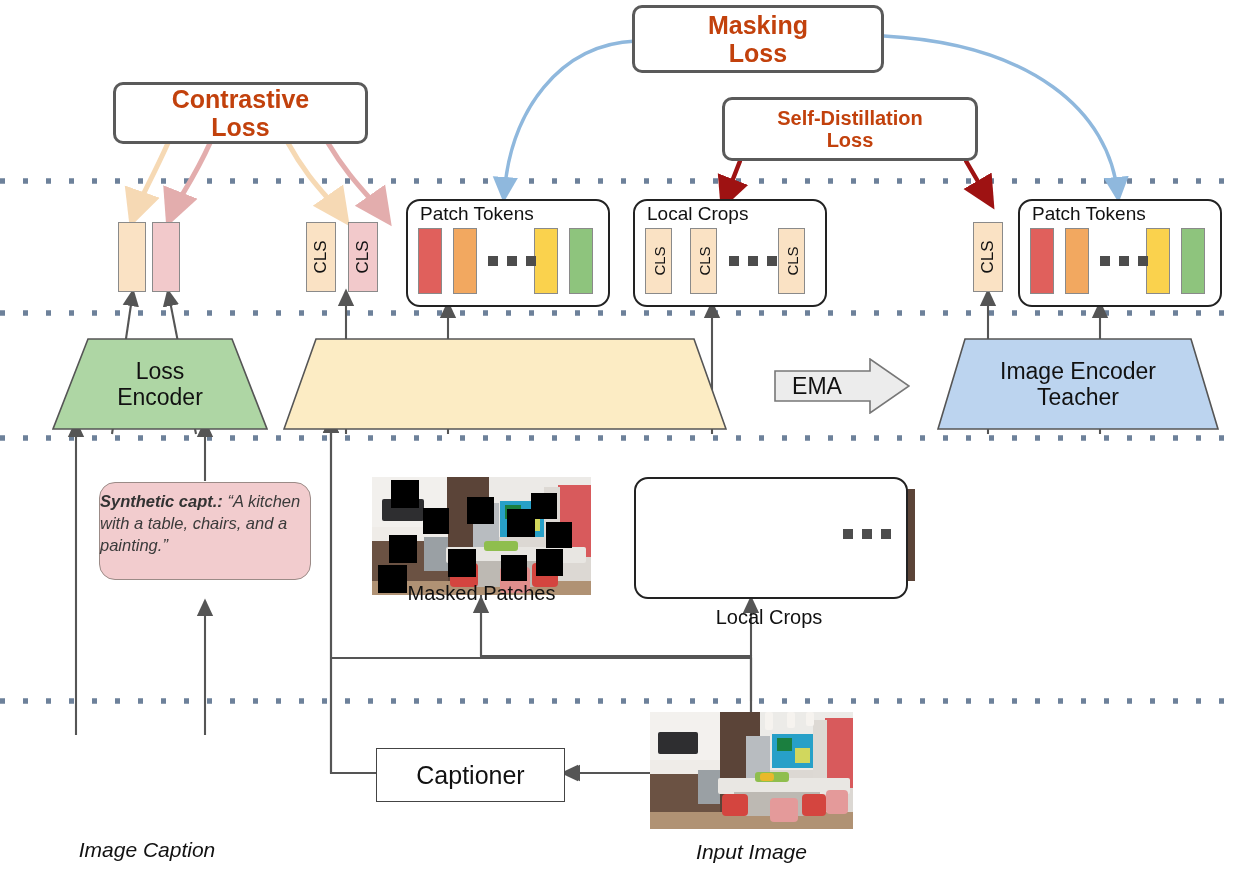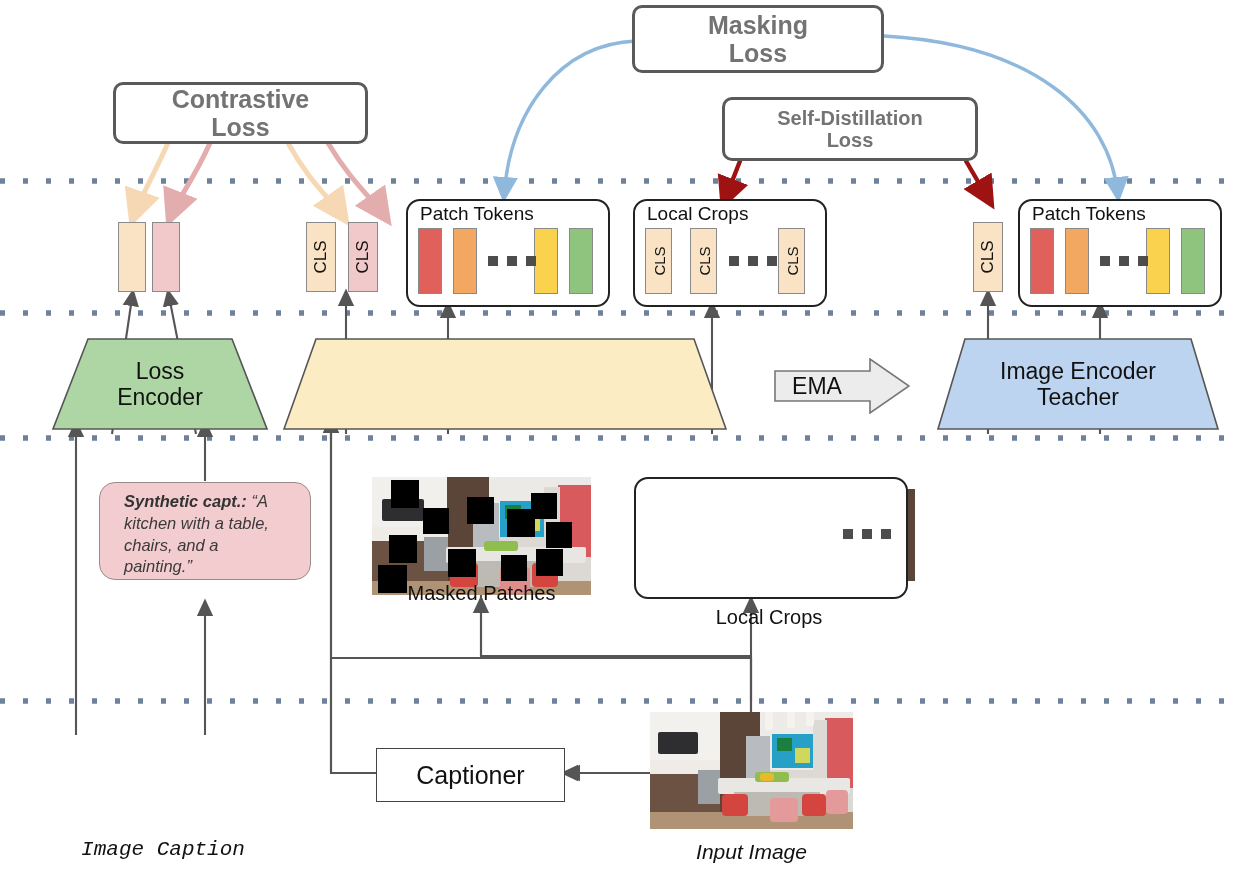--- a/index.html
+++ b/index.html
@@ -5,21 +5,21 @@
   html,body{margin:0;padding:0;background:#ffffff;}
   body{width:1238px;height:873px;font-family:"Liberation Sans",sans-serif;position:relative;overflow:hidden;}
   #stage{position:absolute;left:0;top:0;width:1238px;height:873px;}
   svg.layer{position:absolute;left:0;top:0;width:1238px;height:873px;pointer-events:none;}
   .node{position:absolute;box-sizing:border-box;}
 
   
   .lossbox{
     border:3px solid #5a5a5a;border-radius:10px;background:#fff;
     display:flex;align-items:center;justify-content:center;text-align:center;
-    color:#737373;font-weight:bold;line-height:1.12;z-index:6;
+    color:#c2410c;font-weight:bold;line-height:1.12;z-index:6;
   }
   .lossbox .t{padding:0 10px;}
 
   
   .tok{position:absolute;border:1.4px solid #8a8a8a;box-sizing:border-box;z-index:5;}
   .tok .lab{
     position:absolute;left:50%;top:50%;
     transform:translate(-50%,-50%) rotate(-90deg);
     font-size:17px;color:#111;white-space:nowrap;font-family:"Liberation Sans",sans-serif;
   }
@@ -270,26 +270,26 @@
     </div>
   </div>
 
   <div class="ema" style="left:774px;top:358px;width:136px;height:56px;">
     <svg width="136" height="56" viewBox="0 0 136 56" style="position:absolute;left:0;top:0;">
       <polygon points="1,13 96,13 96,1 135,28 96,55 96,43 1,43" fill="#ececec" stroke="#777" stroke-width="1.6"></polygon>
     </svg>
     <div class="emat">EMA</div>
   </div>
 
-  <div class="bubble" style="left:99px;top:482px;width:212px;height:98px;background:#f2ccce;padding:8px 24px;font-size:16.5px;">
+  <div class="bubble" style="left:99px;top:482px;width:212px;height:98px;background:#f2ccce;padding:8px 0;font-size:16.5px;">
     <b>Synthetic capt.:</b>
     <span>“A kitchen with a table, chairs, and a painting.”</span>
   </div>
 
-  <div class="undercap ital" style="left:45px;top:838px;width:236px;font-family:Liberation Mono, monospace;">Image Caption</div>
+  <div class="undercap ital" style="left:29px;top:838px;width:236px;">Image Caption</div>
 
   <div class="plainbox" style="left:376px;top:748px;width:187px;height:52px;">
     <span>Captioner</span>
   </div>
 
   <div class="photo" style="left:372px;top:477px;width:219px;height:118px;">
 
     <div class="ph" style="left:0;top:0;width:219px;height:118px;background:#dcd8d3;"></div>
     <div class="ph" style="left:0;top:0;width:75px;height:50px;background:#f2f0ed;"></div>
     <div class="ph" style="left:10px;top:22px;width:42px;height:22px;background:#2e2e30;border-radius:2px;"></div>

